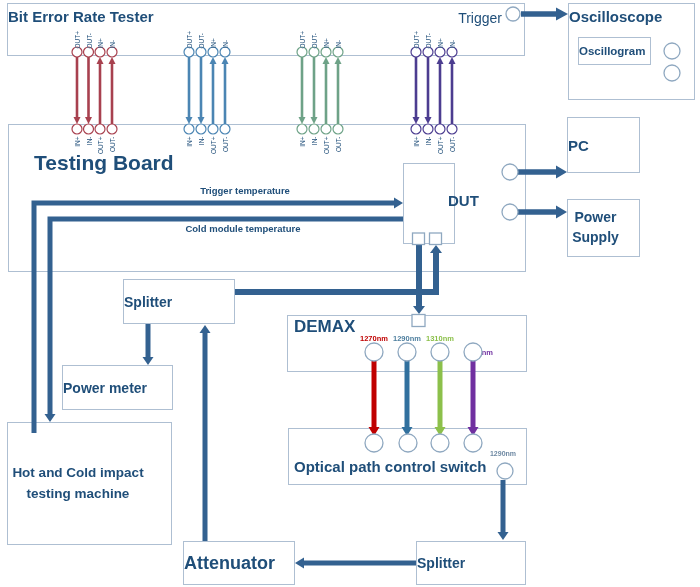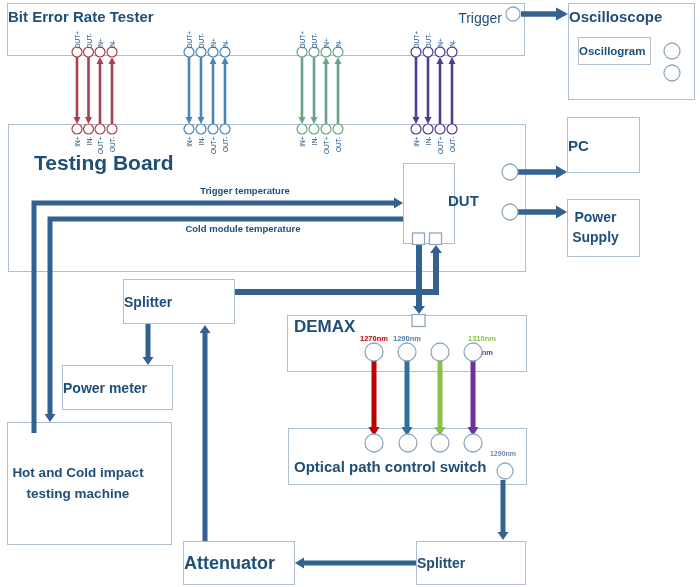--- a/index.html
+++ b/index.html
@@ -59,21 +59,21 @@
   </div>
 
   <div class="box" style="left:7px;top:422px;width:165px;height:123px;">
     <span class="ttl" style="font-size:13.5px;width:140px;line-height:1.5;">Hot and Cold impact testing machine</span>
   </div>
 
   <div class="box" style="left:287px;top:315px;width:240px;height:57px;"></div>
   <div class="lbl ttl" style="left:294px;top:317px;font-size:17px;">DEMAX</div>
   <div class="wl" style="left: 354px; top: 334px; color: rgb(192, 0, 0);">1270nm</div>
   <div class="wl" style="left: 387px; top: 334px; color: rgb(78, 127, 159);">1290nm</div>
-  <div class="wl" style="left: 420px; top: 334px; color: rgb(140, 192, 75); padding-left: 42px;">1310nm</div>
+  <div class="wl" style="left: 420px; top: 334px; color: rgb(140, 192, 75);">1310nm</div>
   <div class="wl" style="left: 453px; top: 348px; color: rgb(112, 48, 160); text-align: right;">1330nm</div>
 
   <div class="box" style="left:288px;top:428px;width:239px;height:57px;"></div>
   <div class="lbl ttl" style="left:294px;top:458px;font-size:15px;">Optical path control switch</div>
   <div class="lbl" style="left:483px;top:450px;width:40px;text-align:center;font-size:7px;color:#6E89A3;font-weight:bold;">1290nm</div>
 
   <div class="box" style="left:183px;top:541px;width:112px;height:44px;">
     <span class="ttl" style="font-size:18px;">Attenuator</span>
   </div>
   <div class="box" style="left:416px;top:541px;width:110px;height:44px;">

